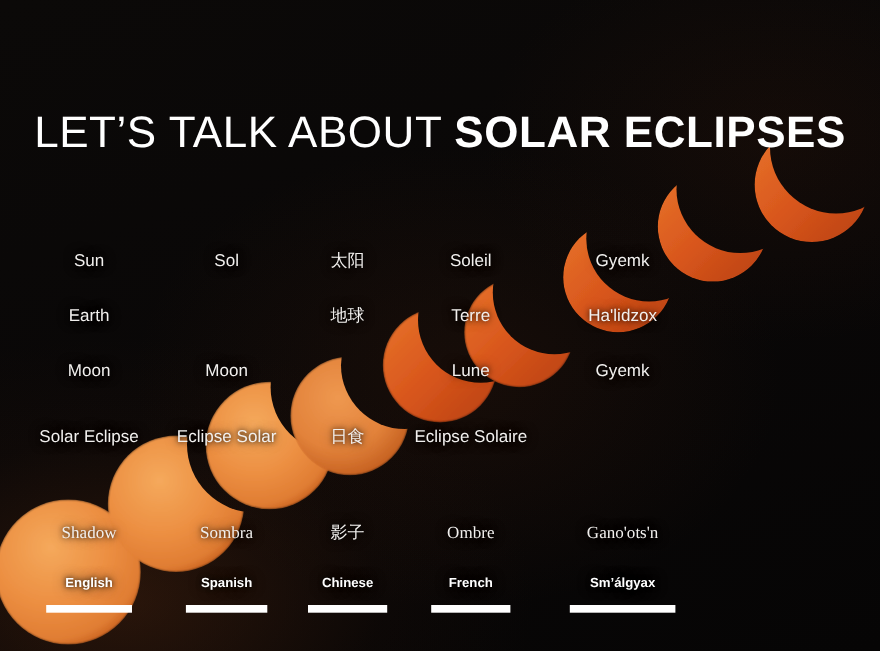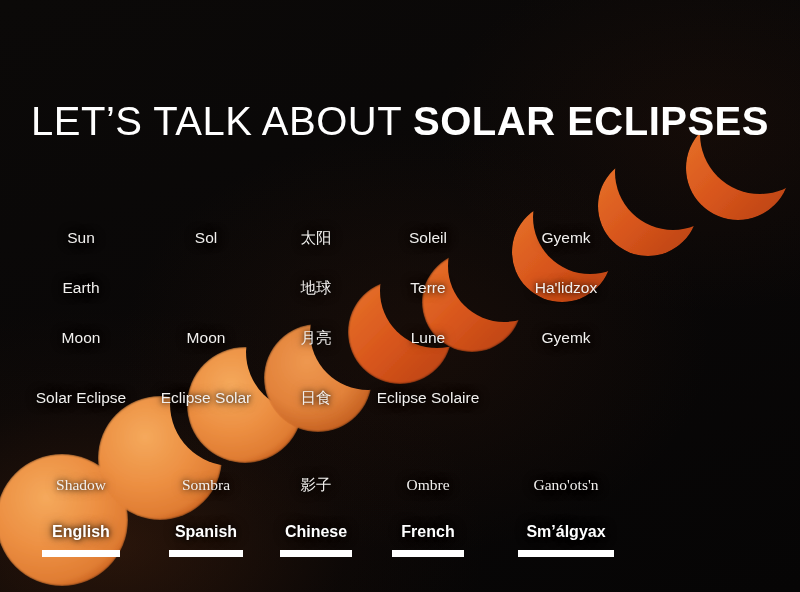--- a/index.html
+++ b/index.html
@@ -89,21 +89,21 @@
   .cell.r3.small { top: 164px; }
   .cell.r3.small2 { top: 172px; }
 
   .lang {
     position: absolute;
     top: 315px;
     width: 150px;
     left: 0;
     text-align: center;
     color: #ffffff;
-    font-size: 16px;
+    font-size: 12px;
     font-weight: 700;
     text-shadow: 0 0 5px rgba(0,0,0,0.9), 0 0 12px rgba(0,0,0,0.7);
   }
   .rule {
     position: absolute;
     top: 342px;
     height: 7px;
     background: #ffffff;
     left: 50%;
     transform: translateX(-50%);
@@ -249,21 +249,20 @@
       <div class="cell r2">Moon</div>
       <div class="cell r3">Eclipse Solar</div>
       <div class="cell r4">Sombra</div>
       <div class="lang">Spanish</div>
       <div class="rule" style="width:74px"></div>
     </div>
 
     <div class="col" style="left:316px">
       <div class="cell r0">太阳</div>
       <div class="cell r1">地球</div>
-      <div class="cell r2">月亮</div>
       <div class="cell r3">日食</div>
       <div class="cell r4">影子</div>
       <div class="lang">Chinese</div>
       <div class="rule" style="width:72px"></div>
     </div>
 
     <div class="col" style="left:428px">
       <div class="cell r0">Soleil</div>
       <div class="cell r1">Terre</div>
       <div class="cell r2">Lune</div>

